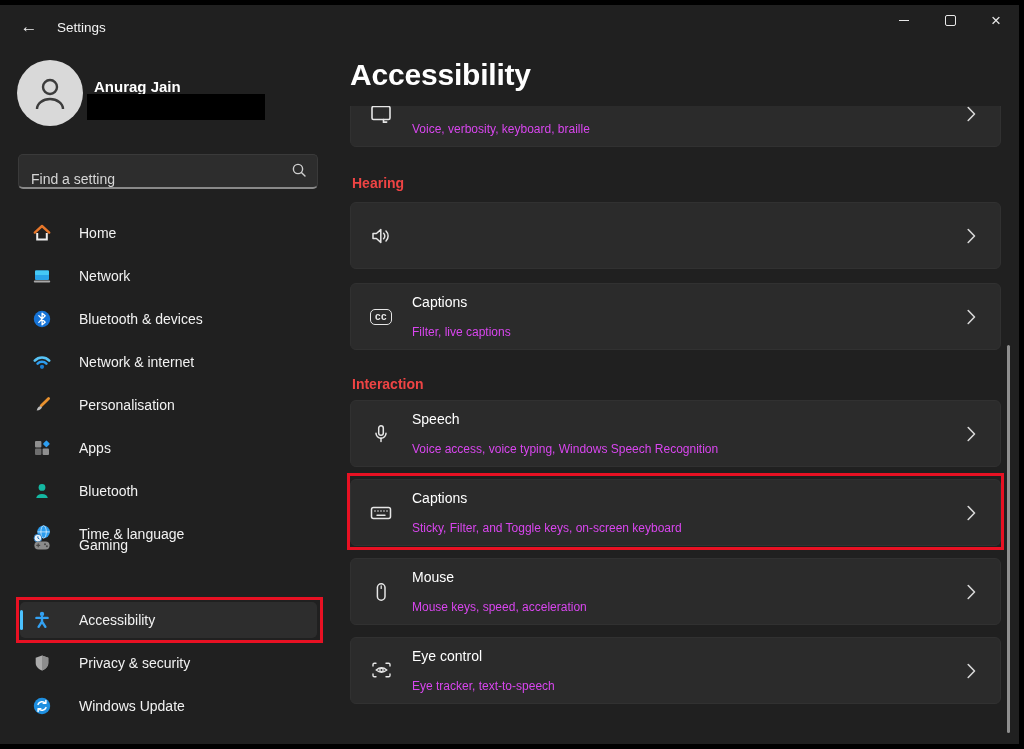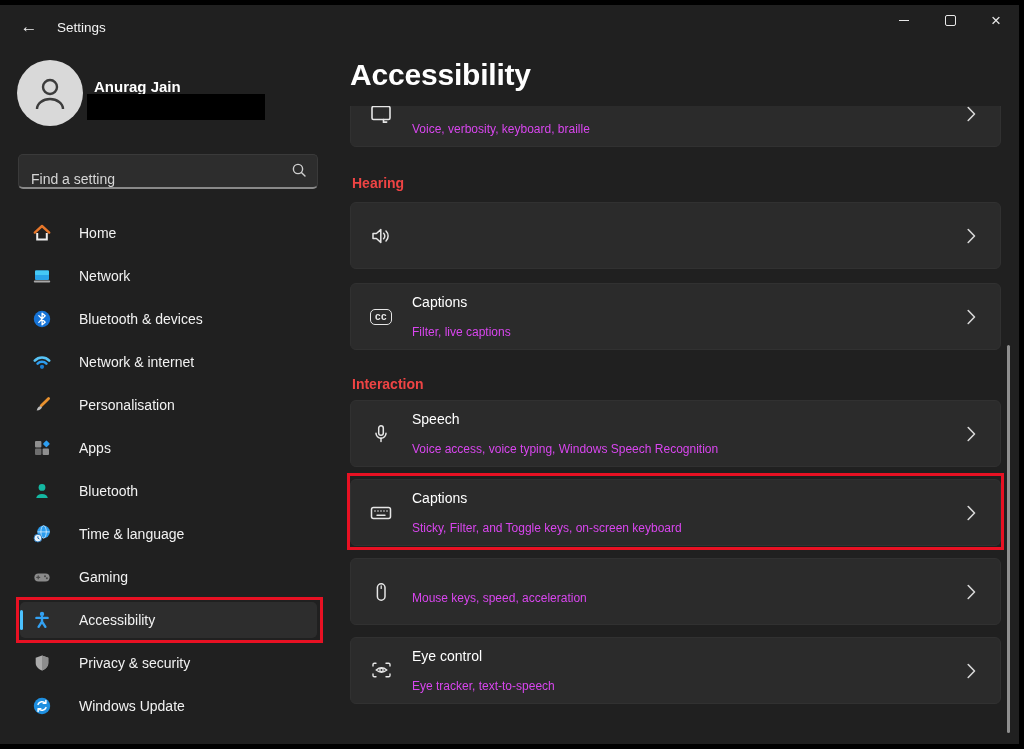--- a/index.html
+++ b/index.html
@@ -189,21 +189,21 @@
     <svg width="18" height="18" viewBox="0 0 18 18">
       <circle cx="10.6" cy="6.9" r="6.3" fill="#2d9ef0"></circle>
       <ellipse cx="10.6" cy="6.9" rx="2.7" ry="6.3" fill="none" stroke="rgba(255,255,255,0.7)" stroke-width="0.9"></ellipse>
       <line x1="4.3" y1="6.9" x2="16.9" y2="6.9" stroke="rgba(255,255,255,0.7)" stroke-width="0.9"></line>
       <circle cx="4.9" cy="13.1" r="3.9" fill="#eaf4fc" stroke="#1b6fb8" stroke-width="0.9"></circle>
       <path d="M4.9 11.3 V13.1 L6.4 14" fill="none" stroke="#1b6fb8" stroke-width="1"></path>
     </svg>
   </span>
   <span class="nlabel">Time &amp; language</span>
 </div>
-<div class="nav-item" style="top:559px">
+<div class="nav-item" style="top:527px">
   <span class="nicon">
     <svg width="18" height="18" viewBox="0 0 18 18">
       <rect x="1.4" y="5.4" width="15.2" height="8.2" rx="4.1" fill="#8b8b8b"></rect>
       <path d="M5.2 7.8 v3 M3.7 9.3 h3" stroke="#474747" stroke-width="1.2" stroke-linecap="round"></path>
       <circle cx="12" cy="8.3" r="1" fill="#474747"></circle>
       <circle cx="13.9" cy="10.3" r="1" fill="#474747"></circle>
     </svg>
   </span>
   <span class="nlabel">Gaming</span>
 </div>
@@ -337,20 +337,21 @@
   </div>
 
   <div class="card" style="top:452px">
     <span class="cicon">
       <svg width="24" height="24" viewBox="0 0 24 24">
         <rect x="8.4" y="3.8" width="7.6" height="16.4" rx="3.8" fill="none" stroke="#e6e6e6" stroke-width="1.5"></rect>
         <line x1="12.2" y1="6" x2="12.2" y2="8.4" stroke="#e6e6e6" stroke-width="1.3" stroke-linecap="round"></line>
       </svg>
     </span>
     <span class="ctext">
+      <span class="ctitle">Mouse</span>
       <span class="csub">Mouse keys, speed, acceleration</span>
     </span>
     <span class="chev">
       <svg width="9" height="16" viewBox="0 0 9 16">
           <path d="M1.2 1.5 L7.5 8 L1.2 14.5" fill="none" stroke="#d8d8d8" stroke-width="1.6" stroke-linecap="round" stroke-linejoin="round"></path>
         </svg>
     </span>
   </div>
 
   <div class="card" style="top:531px">

